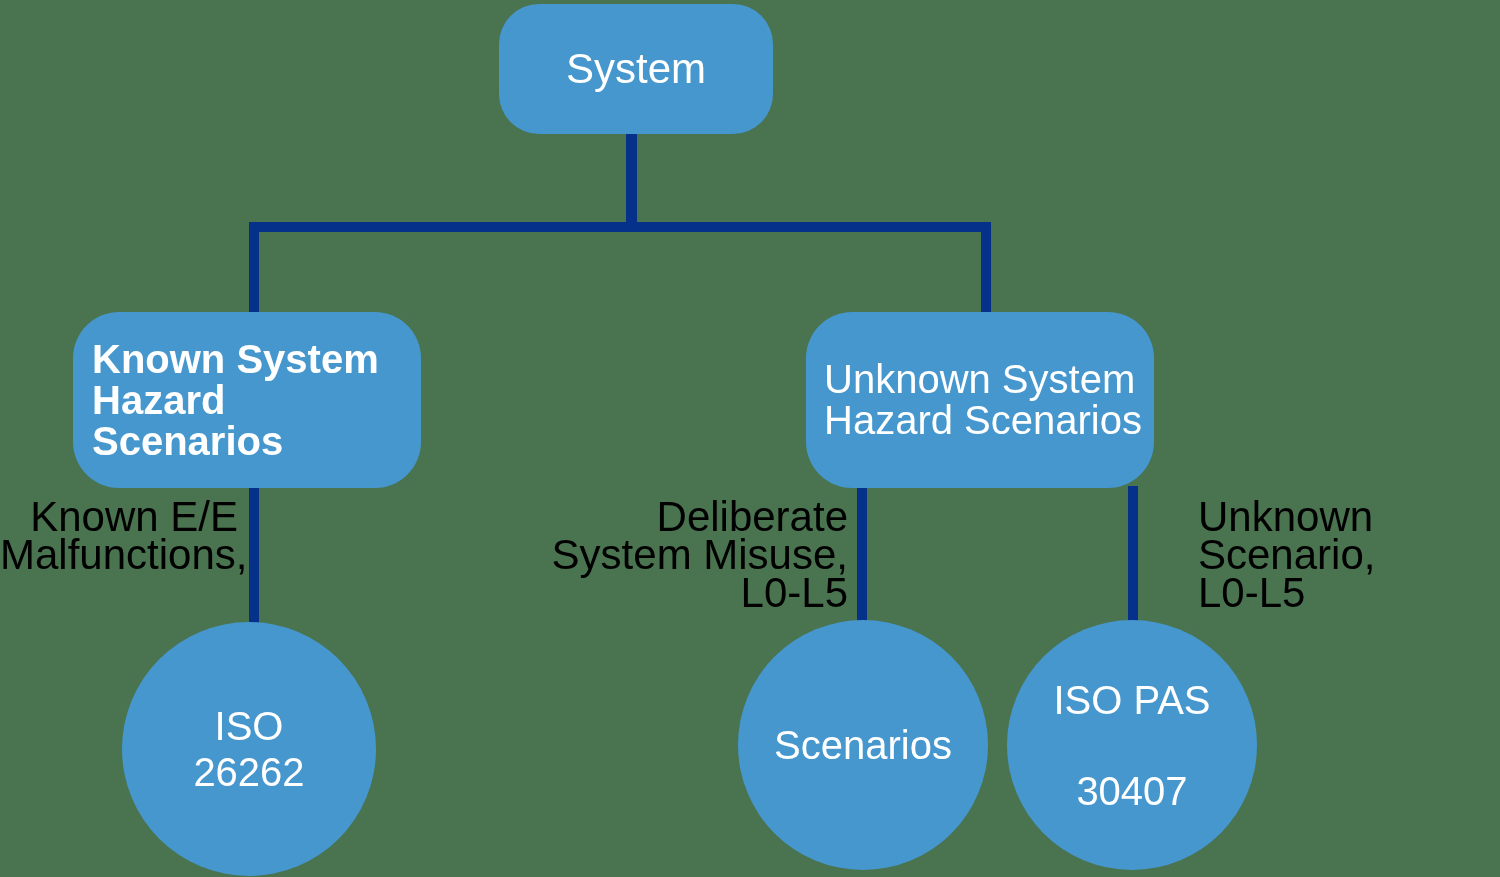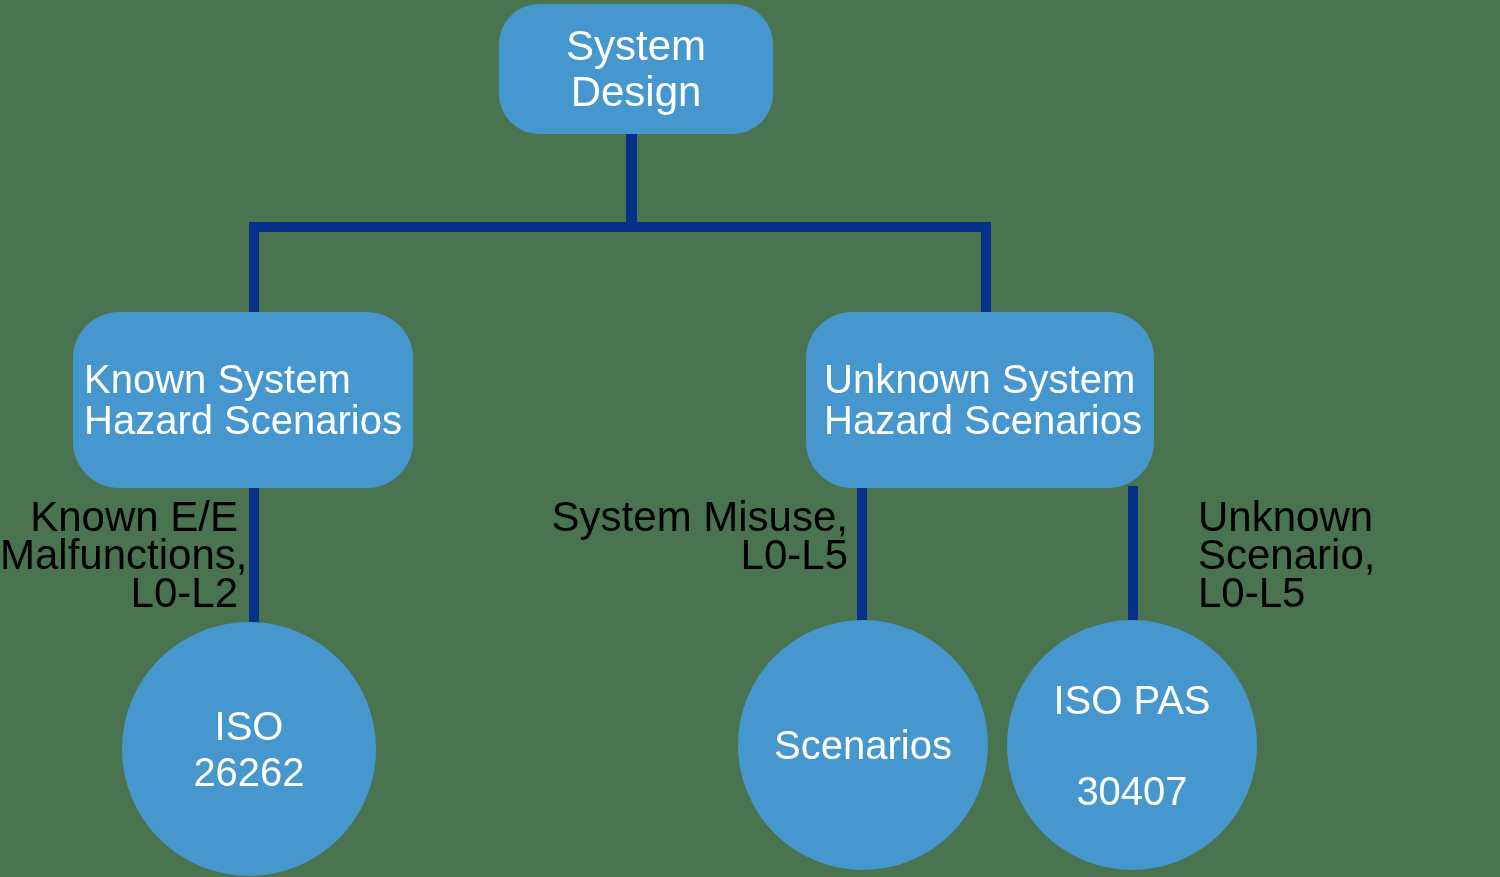--- a/index.html
+++ b/index.html
@@ -74,40 +74,39 @@
   <div class="connector" style="left:626px;top:132px;width:11px;height:100px;"></div>
   <div class="connector" style="left:249px;top:222px;width:742px;height:10px;"></div>
   <div class="connector" style="left:249px;top:222px;width:10px;height:94px;"></div>
   <div class="connector" style="left:981px;top:222px;width:10px;height:94px;"></div>
   <div class="connector" style="left:249px;top:486px;width:10px;height:140px;"></div>
   <div class="connector" style="left:857px;top:486px;width:10px;height:140px;"></div>
   <div class="connector" style="left:1128px;top:486px;width:10px;height:140px;"></div>
 
   <div class="node rbox centered root-box">
     <div>System</div>
-    <div>Design</div>
   </div>
 
-  <div class="node rbox leftalign branch-box" style="left:73px;top:312px;padding-left:11px;width:329px;">
+  <div class="node rbox leftalign branch-box" style="left:73px;top:312px;padding-left:19px;width:329px;font-weight:bold;">
     <div>Known System</div>
     <div>Hazard Scenarios</div>
   </div>
 
   <div class="node rbox leftalign branch-box" style="left:806px;top:312px;padding-left:18px;width:330px;">
     <div>Unknown System</div>
     <div>Hazard Scenarios</div>
   </div>
 
   <div class="edge-label align-right" style="left:0px;top:498px;width:238px;">
     <div>Known E/E</div>
     <div>Malfunctions,</div>
-    <div>L0-L2</div>
   </div>
 
   <div class="edge-label align-right" style="left:548px;top:498px;width:300px;">
+    <div>Deliberate</div>
     <div>System Misuse,</div>
     <div>L0-L5</div>
   </div>
 
   <div class="edge-label align-left" style="left:1198px;top:498px;width:343px;">
     <div>Unknown Scenario,</div>
     <div>L0-L5</div>
   </div>
 
   <div class="node circle" style="left:122px;top:622px;width:254px;height:254px;">

